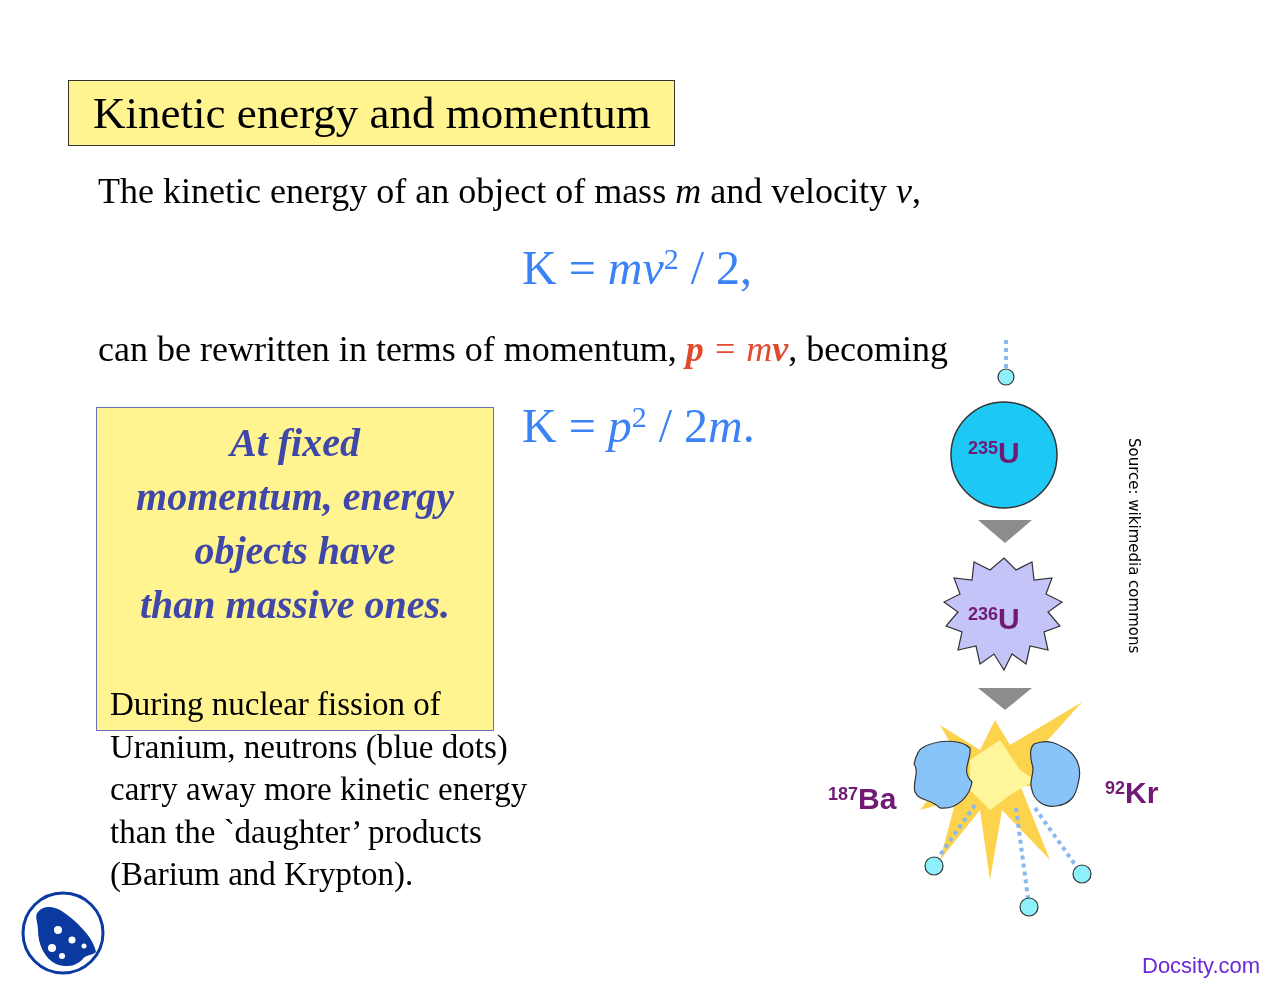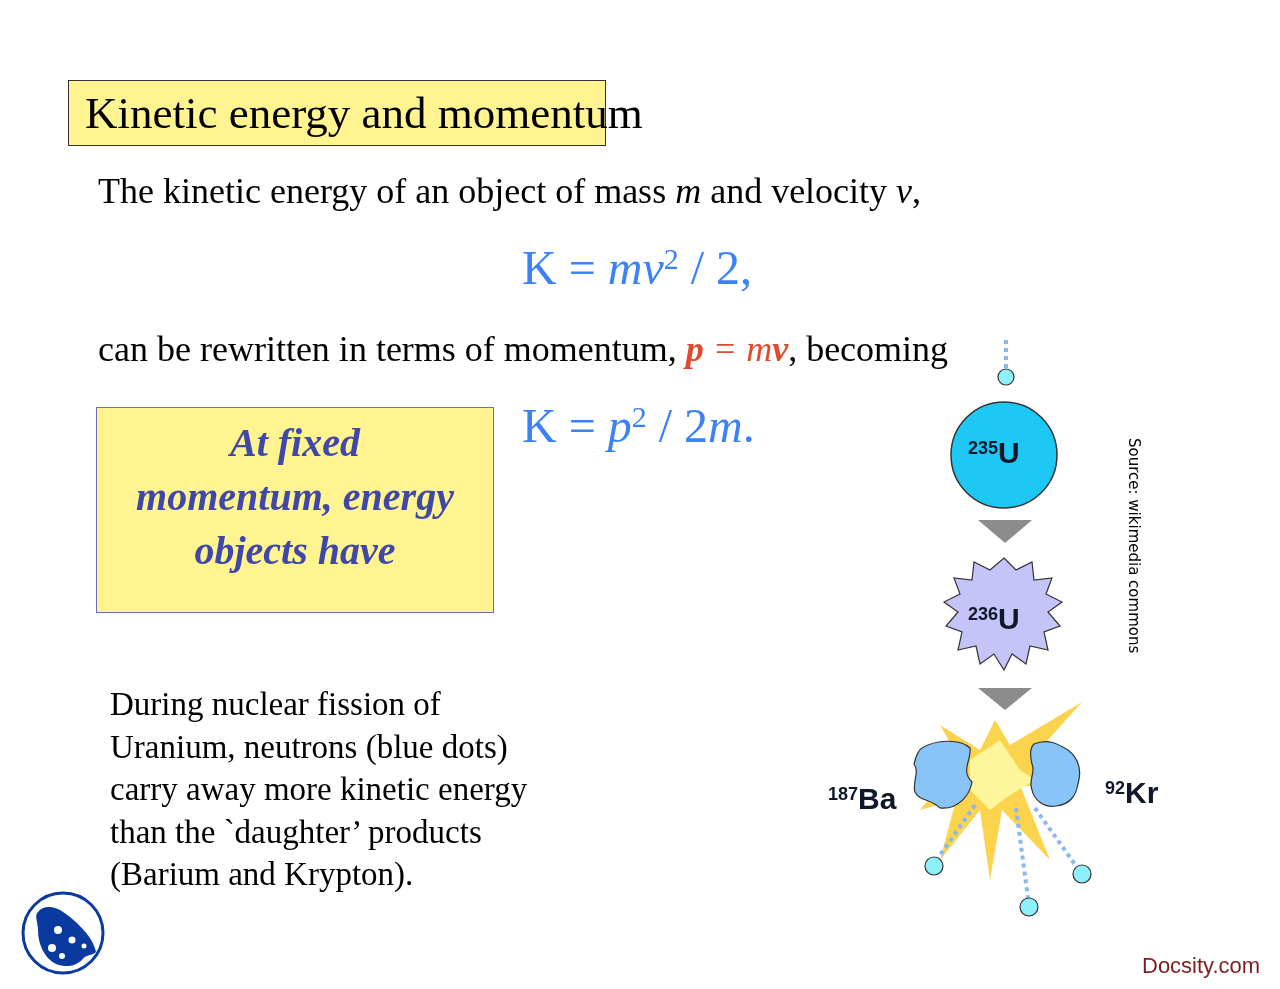--- a/index.html
+++ b/index.html
@@ -1,56 +1,57 @@
 <!DOCTYPE html>
 <html><head>
 <meta charset="utf-8">
 <style>
   html, body { margin:0; padding:0; }
   body { width:1280px; height:989px; background:#ffffff; position:relative; overflow:hidden;
          font-family:"Liberation Serif", serif; color:#000; }
   .abs { position:absolute; }
-  .title-box { left:68px; top:80px; width:538px; height:66px; background:#fff48f; border:1.5px solid #333;
-               box-sizing:border-box; font-size:45px; line-height:64px; padding-left:16px; white-space:nowrap; }
+  .title-box { left:68px; top:80px; width:607px; height:66px; background:#fff48f; border:1.5px solid #333;
+               box-sizing:border-box; font-size:45px; line-height:64px; padding-left:24px; white-space:nowrap; }
   .intro { left:98px; top:170px; font-size:36px; white-space:nowrap; }
   .eq { font-size:48px; color:#3b82f6; white-space:nowrap; }
   .eq1 { left:522px; top:240px; }
   .eq2 { left:522px; top:398px; }
   .eq sup { font-size:30px; vertical-align:top; position:relative; top:2px; }
   .line2 { left:98px; top:316px; font-size:36px; white-space:nowrap;margin-top:12px; }
   .red { color:#e04a2e; }
-  .callout { left:96px; top:407px; width:398px; height:206px; background:#fff48f; border:1.5px solid #6a70b8;
+  .callout { left:96px; top:407px; width:398px; height:324px; background:#fff48f; border:1.5px solid #6a70b8;
              box-sizing:border-box; text-align:center; color:#3f48a8; font-style:italic; font-weight:bold;
              font-size:40px; line-height:54px; padding-top:8px; }
   .callout div { white-space:nowrap; }
   .fission { left:89px; top:683px; font-size:33px; line-height:42.5px; }
   .fission div { white-space:nowrap;margin-left:21px; }
   .source { left:1125px; top:438px; font-family:"DejaVu Sans", sans-serif; font-size:15px;
             writing-mode:vertical-rl; white-space:nowrap; }
-  .brand { left:1142px; top:953px; font-family:"Liberation Sans", sans-serif; font-size:22px; color:#7f1d1d; }
-  .nlabel { font-family:"Liberation Sans", sans-serif; font-weight:bold; color:#0f172a; white-space:nowrap; }
+  .brand { left:1142px; top:953px; font-family:"Liberation Sans", sans-serif; font-size:22px; color:#6d28d9; }
+  .nlabel { font-family:"Liberation Sans", sans-serif; font-weight:bold; color:#701a75; white-space:nowrap; }
   .nlabel sup { font-size:18px; vertical-align:top; position:relative; top:2px; }
 </style>
 </head>
 <body>
 
 <div class="abs title-box">Kinetic energy and momentum</div>
 
 <div class="abs intro"><span>The kinetic energy of an object of mass </span><i>m</i><span> and velocity </span><i>v</i><span>,</span></div>
 
 <div class="abs eq eq1"><span>K = </span><i>mv</i><sup>2</sup><span> / 2,</span></div>
 
 <div class="abs line2"><span>can be rewritten in terms of momentum, </span><b class="red"><i>p</i></b><i class="red"> = m</i><b class="red"><i>v</i></b><span>, becoming</span></div>
 
 <div class="abs eq eq2"><span>K = </span><i>p</i><sup>2</sup><span> / 2</span><i>m</i><span>.</span></div>
 
 <div class="abs callout">
   <div>At fixed</div>
   <div>momentum, energy</div>
   <div>objects have</div>
+  <div>than massive ones.</div>
 </div>
 
 <div class="abs fission">
   <div>During nuclear fission of</div>
   <div>Uranium, neutrons (blue dots)</div>
   <div>carry away more kinetic energy</div>
   <div>than the `daughter’ products</div>
   <div>(Barium and Krypton).</div>
 </div>
 

